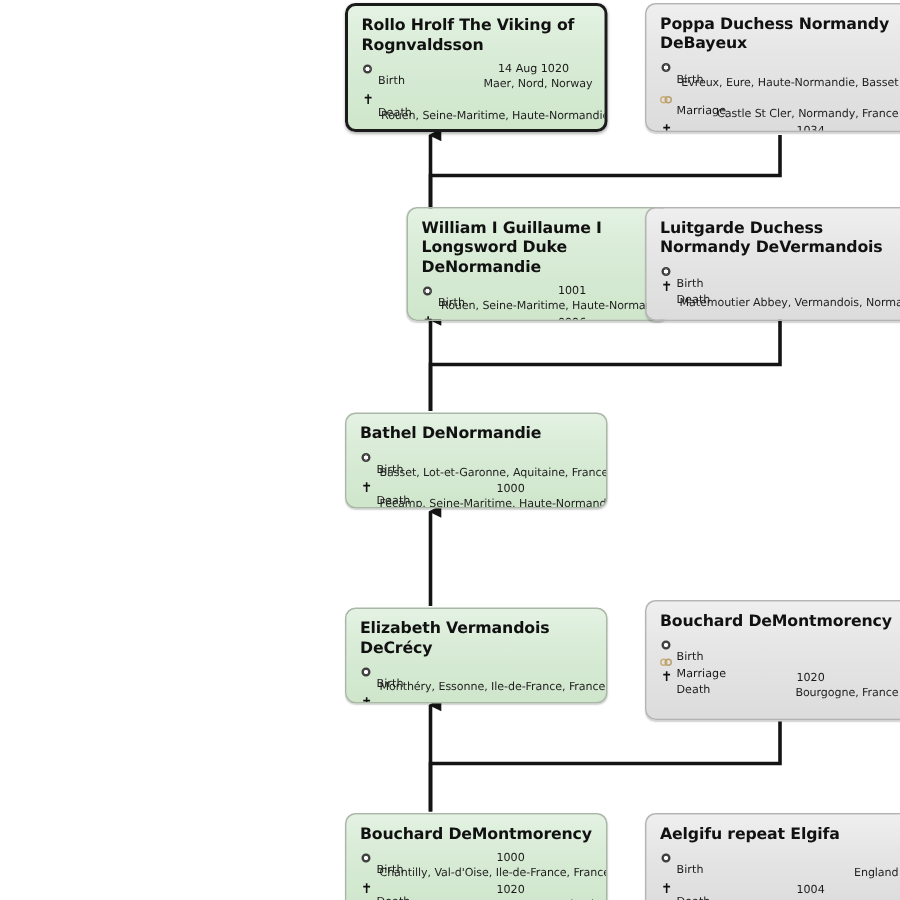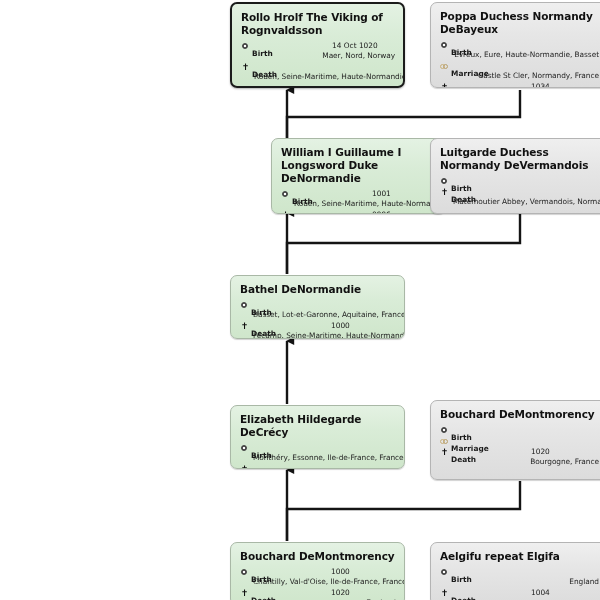--- a/index.html
+++ b/index.html
@@ -69,21 +69,21 @@
   .event {
     margin-top: 1px;
   }
   .event-head {
     position: relative;
     height: 10px;
     padding-left: 12px;
   }
   .event-label {
     font-size: 7.4px;
-    font-weight: bold;
+    font-weight: normal;
     color: #1a1a1a;
     line-height: 10px;
     letter-spacing: 0.05px;
   }
   .event-date {
     position: absolute;
     left: 92px;
     top: 0;
     font-size: 7.4px;
     line-height: 10px;
@@ -187,21 +187,21 @@
       <path d="M277,541 L277,470" stroke="#141414" stroke-width="2.4" fill="none" marker-end="url(#arrowUp)"></path>
     </g>
   </svg>
 
   <div class="card green focus" style="left:220px; top:2px; width:175px; height:86px;">
     <div class="card-name">Rollo Hrolf The Viking of Rognvaldsson</div>
     <div class="event">
       <div class="event-head">
         <span class="ev-icon birth"></span>
         <span class="event-label">Birth</span>
-        <span class="event-date">14 Oct 1020</span>
+        <span class="event-date">14 Aug 1020</span>
       </div>
       <div class="event-place">Maer, Nord, Norway</div>
     </div>
     <div class="event">
       <div class="event-head">
         <span class="ev-icon death"></span>
         <span class="event-label">Death</span>
         <span class="event-date"></span>
       </div>
       <div class="event-place">Rouen, Seine-Maritime, Haute-Normandie, France</div>
@@ -289,21 +289,21 @@
       <div class="event-head">
         <span class="ev-icon death"></span>
         <span class="event-label">Death</span>
         <span class="event-date">1000</span>
       </div>
       <div class="event-place">Fécamp, Seine-Maritime, Haute-Normandie, France</div>
     </div>
   </div>
 
   <div class="card green" style="left:220px; top:405px; width:175px; height:64px;">
-    <div class="card-name">Elizabeth Hildegarde DeCrécy</div>
+    <div class="card-name">Elizabeth Vermandois DeCrécy</div>
     <div class="event">
       <div class="event-head">
         <span class="ev-icon birth"></span>
         <span class="event-label">Birth</span>
         <span class="event-date"></span>
       </div>
       <div class="event-place">Monthéry, Essonne, Ile-de-France, France</div>
     </div>
     <div class="event">
       <div class="event-head">

